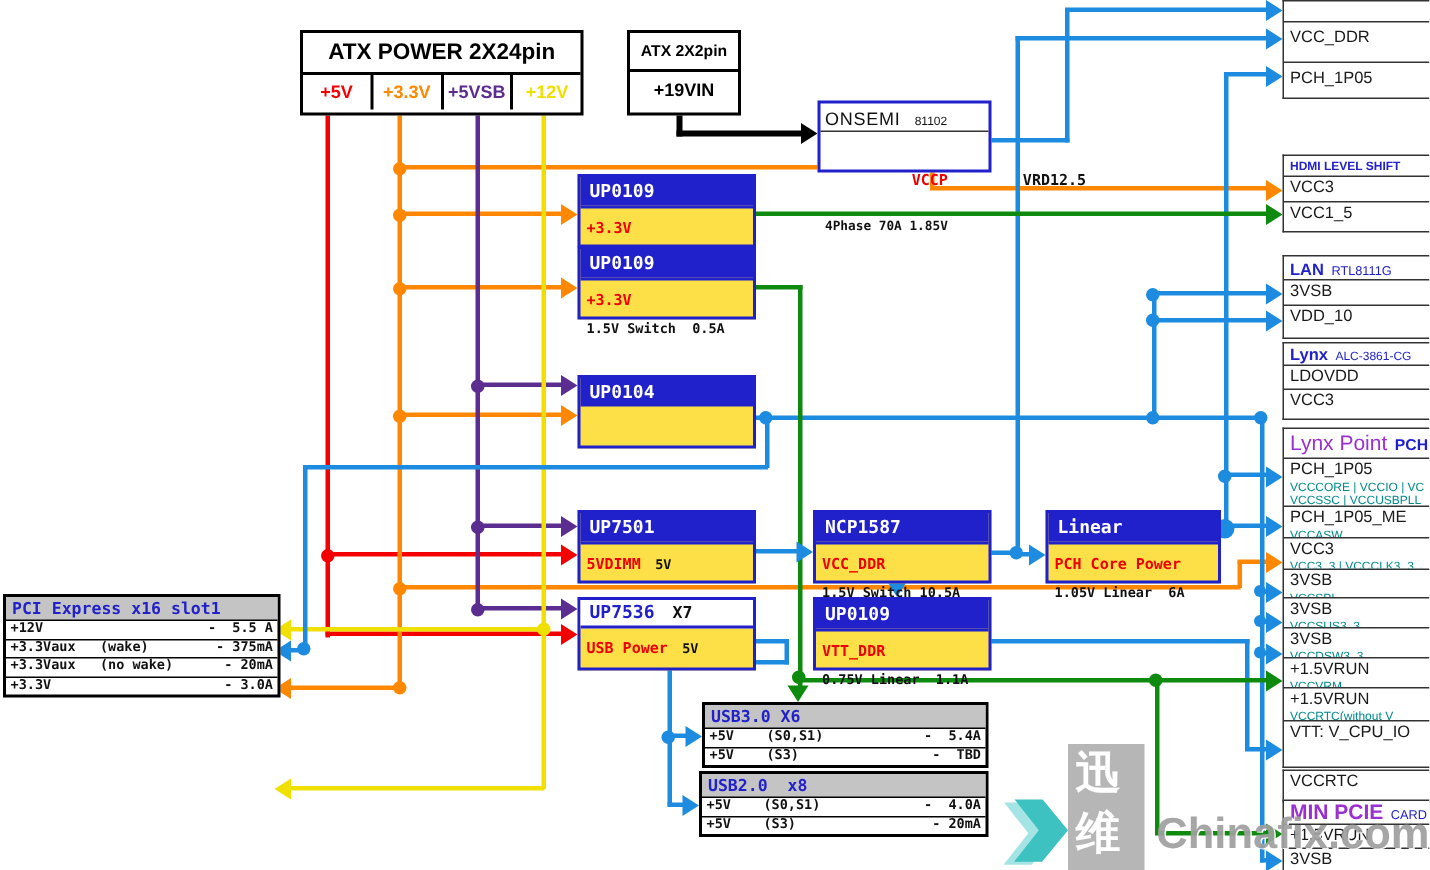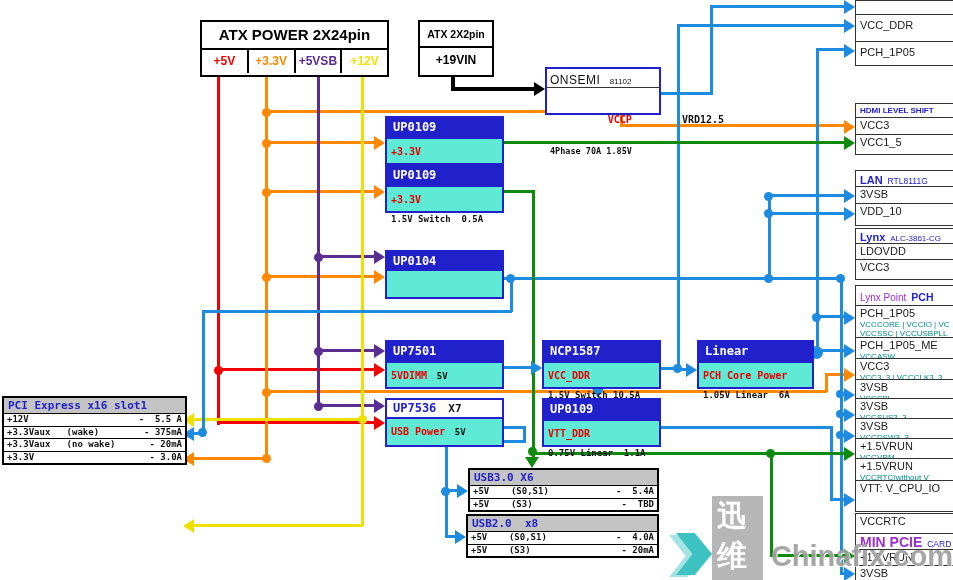--- a/index.html
+++ b/index.html
@@ -24,21 +24,21 @@
           background:#fff;z-index:3;}
   .onsemi .r1{height:17px;border-bottom:1.5px solid #333;padding:1px 3px 0 3px;white-space:nowrap;}
   .onsemi .vend{font-size:12px;color:#111;letter-spacing:0.5px;}
   .onsemi .part{font-size:8px;color:#111;margin-left:5px;}
   .onsemi .r2{padding:1px 3px;font-family:"DejaVu Sans Mono","Liberation Mono",monospace;
               font-weight:bold;white-space:pre;}
   .onsemi .vccp{color:#ee0000;font-size:10px;}
   .onsemi .vrd{color:#111;font-size:10px;margin-left:44px;}
   .onsemi .ph{color:#111;font-size:8.5px;display:block;}
   
-  .reg{position:absolute;width:115px;height:45px;border:2px solid #2121cc;background:#5eead4;z-index:3;}
+  .reg{position:absolute;width:115px;height:45px;border:2px solid #2121cc;background:#fde047;z-index:3;}
   .reg-hd{height:19px;background:#2121cc;color:#fff;font-weight:bold;font-size:12px;
           line-height:19px;padding-left:6px;
           font-family:"DejaVu Sans Mono","Liberation Mono",monospace;white-space:nowrap;}
   .reg-hd.white{background:#fff;color:#2121cc;border-bottom:2px solid #2121cc;height:17px;line-height:17px;}
   .reg-hd.white .sfx{color:#111;margin-left:12px;font-size:11px;}
   .reg-bd{border-top:2px solid #2121cc;padding:1px 4px 0 4px;
           font-family:"DejaVu Sans Mono","Liberation Mono",monospace;font-weight:bold;}
   .reg-hd.white + .reg-bd{border-top:none;}
   .rail{color:#ee0000;font-size:10px;line-height:11px;white-space:pre;}
   .spec{color:#111;font-size:9px;line-height:11px;white-space:pre;}
@@ -224,21 +224,21 @@
     </div>
     <div class="srow" style="height:14px">
         <span class="lbl">LDOVDD</span>
       </div>
     <div class="srow" style="height:13px">
         <span class="lbl">VCC3</span>
       </div>
   </div>
   <div class="sink" style="top:285px;height:225px">
     <div class="shd" style="height:19px;line-height:19px">
-      <span class="hd-pur" style="font-size:10px">Lynx Point</span><span class="chip" style="font-size:10.5px;font-weight:bold">PCH</span>
+      <span class="hd-pur" style="font-size:14px">Lynx Point</span><span class="chip" style="font-size:10.5px;font-weight:bold">PCH</span>
     </div>
     <div class="srow" style="height:30px">
       <span class="lbl">PCH_1P05</span>
       <span class="sub">VCCCORE | VCCIO | VC</span>
       <span class="sub">VCCSSC | VCCUSBPLL</span>
     </div>
     <div class="srow" style="height:19px">
         <span class="lbl">PCH_1P05_ME</span>
         <span class="sub">VCCASW</span>
       </div>

